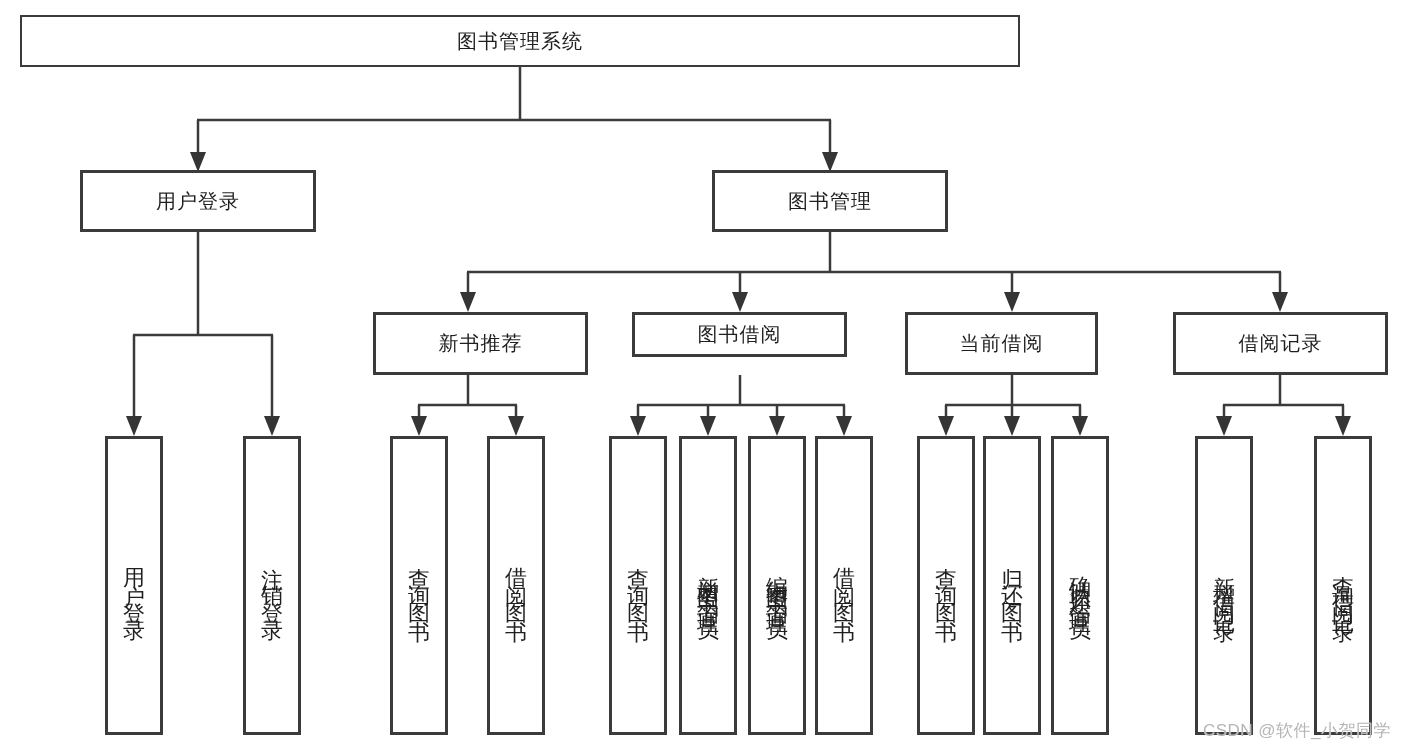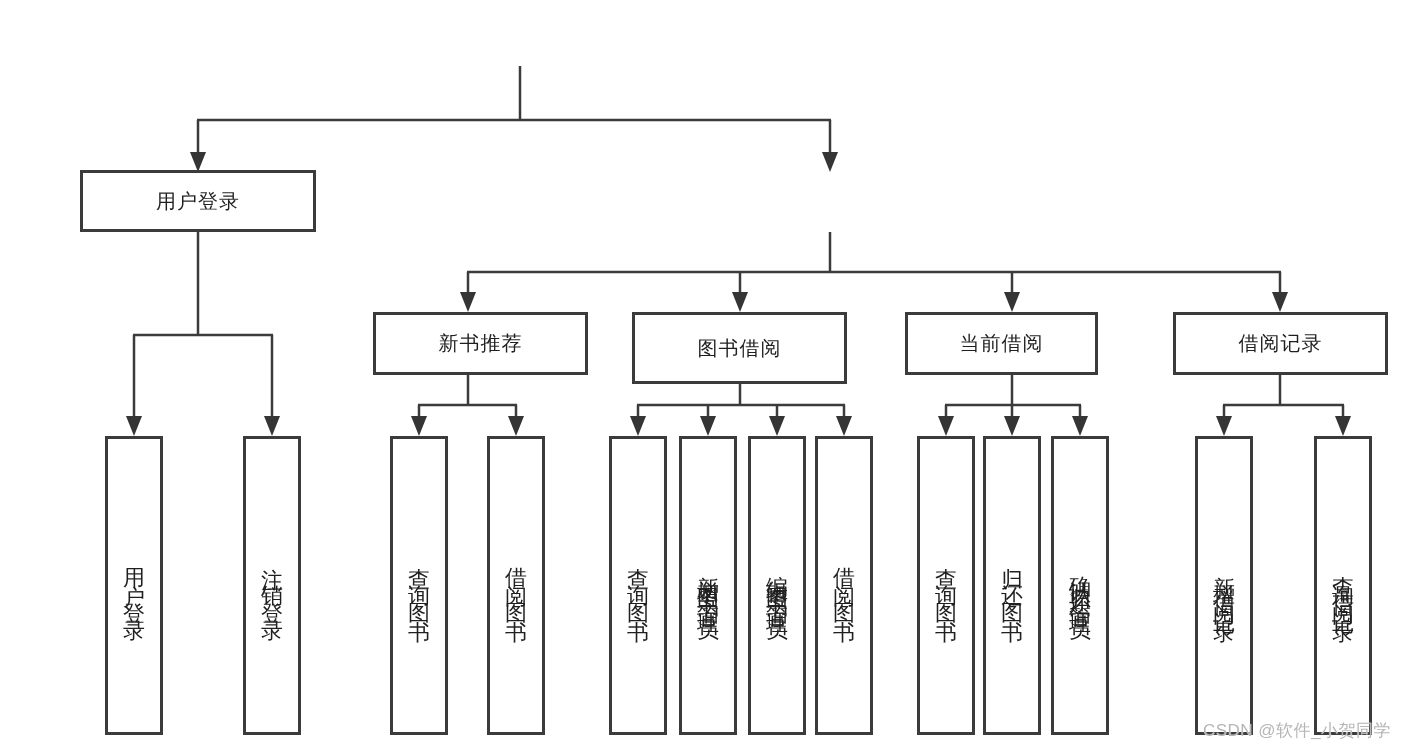--- a/index.html
+++ b/index.html
@@ -94,29 +94,35 @@
       <polygon points="769,416 785,416 777,436"></polygon>
       <polygon points="836,416 852,416 844,436"></polygon>
       <polygon points="938,416 954,416 946,436"></polygon>
       <polygon points="1004,416 1020,416 1012,436"></polygon>
       <polygon points="1072,416 1088,416 1080,436"></polygon>
       <polygon points="1216,416 1232,416 1224,436"></polygon>
       <polygon points="1335,416 1351,416 1343,436"></polygon>
     </g>
   </svg>
 
+  <div class="node root" style="left:20px; top:15px; width:1000px; height:52px;">
+    <span class="hlabel">图书管理系统</span>
+  </div>
 
   <div class="node" style="left:80px; top:170px; width:236px; height:62px;">
     <span class="hlabel">用户登录</span>
+  </div>
+  <div class="node" style="left:712px; top:170px; width:236px; height:62px;">
+    <span class="hlabel">图书管理</span>
   </div>
 
   <div class="node" style="left:373px; top:312px; width:215px; height:63px;">
     <span class="hlabel">新书推荐</span>
   </div>
-  <div class="node" style="left:632px; top:312px; width:215px; height:72px;">
+  <div class="node" style="left:632px; top:312px; width:215px; height:45px;">
     <span class="hlabel">图书借阅</span>
   </div>
   <div class="node" style="left:905px; top:312px; width:193px; height:63px;">
     <span class="hlabel">当前借阅</span>
   </div>
   <div class="node" style="left:1173px; top:312px; width:215px; height:63px;">
     <span class="hlabel">借阅记录</span>
   </div>
 
   <div class="node" style="left:105px; top:436px; width:58px; height:299px;">

